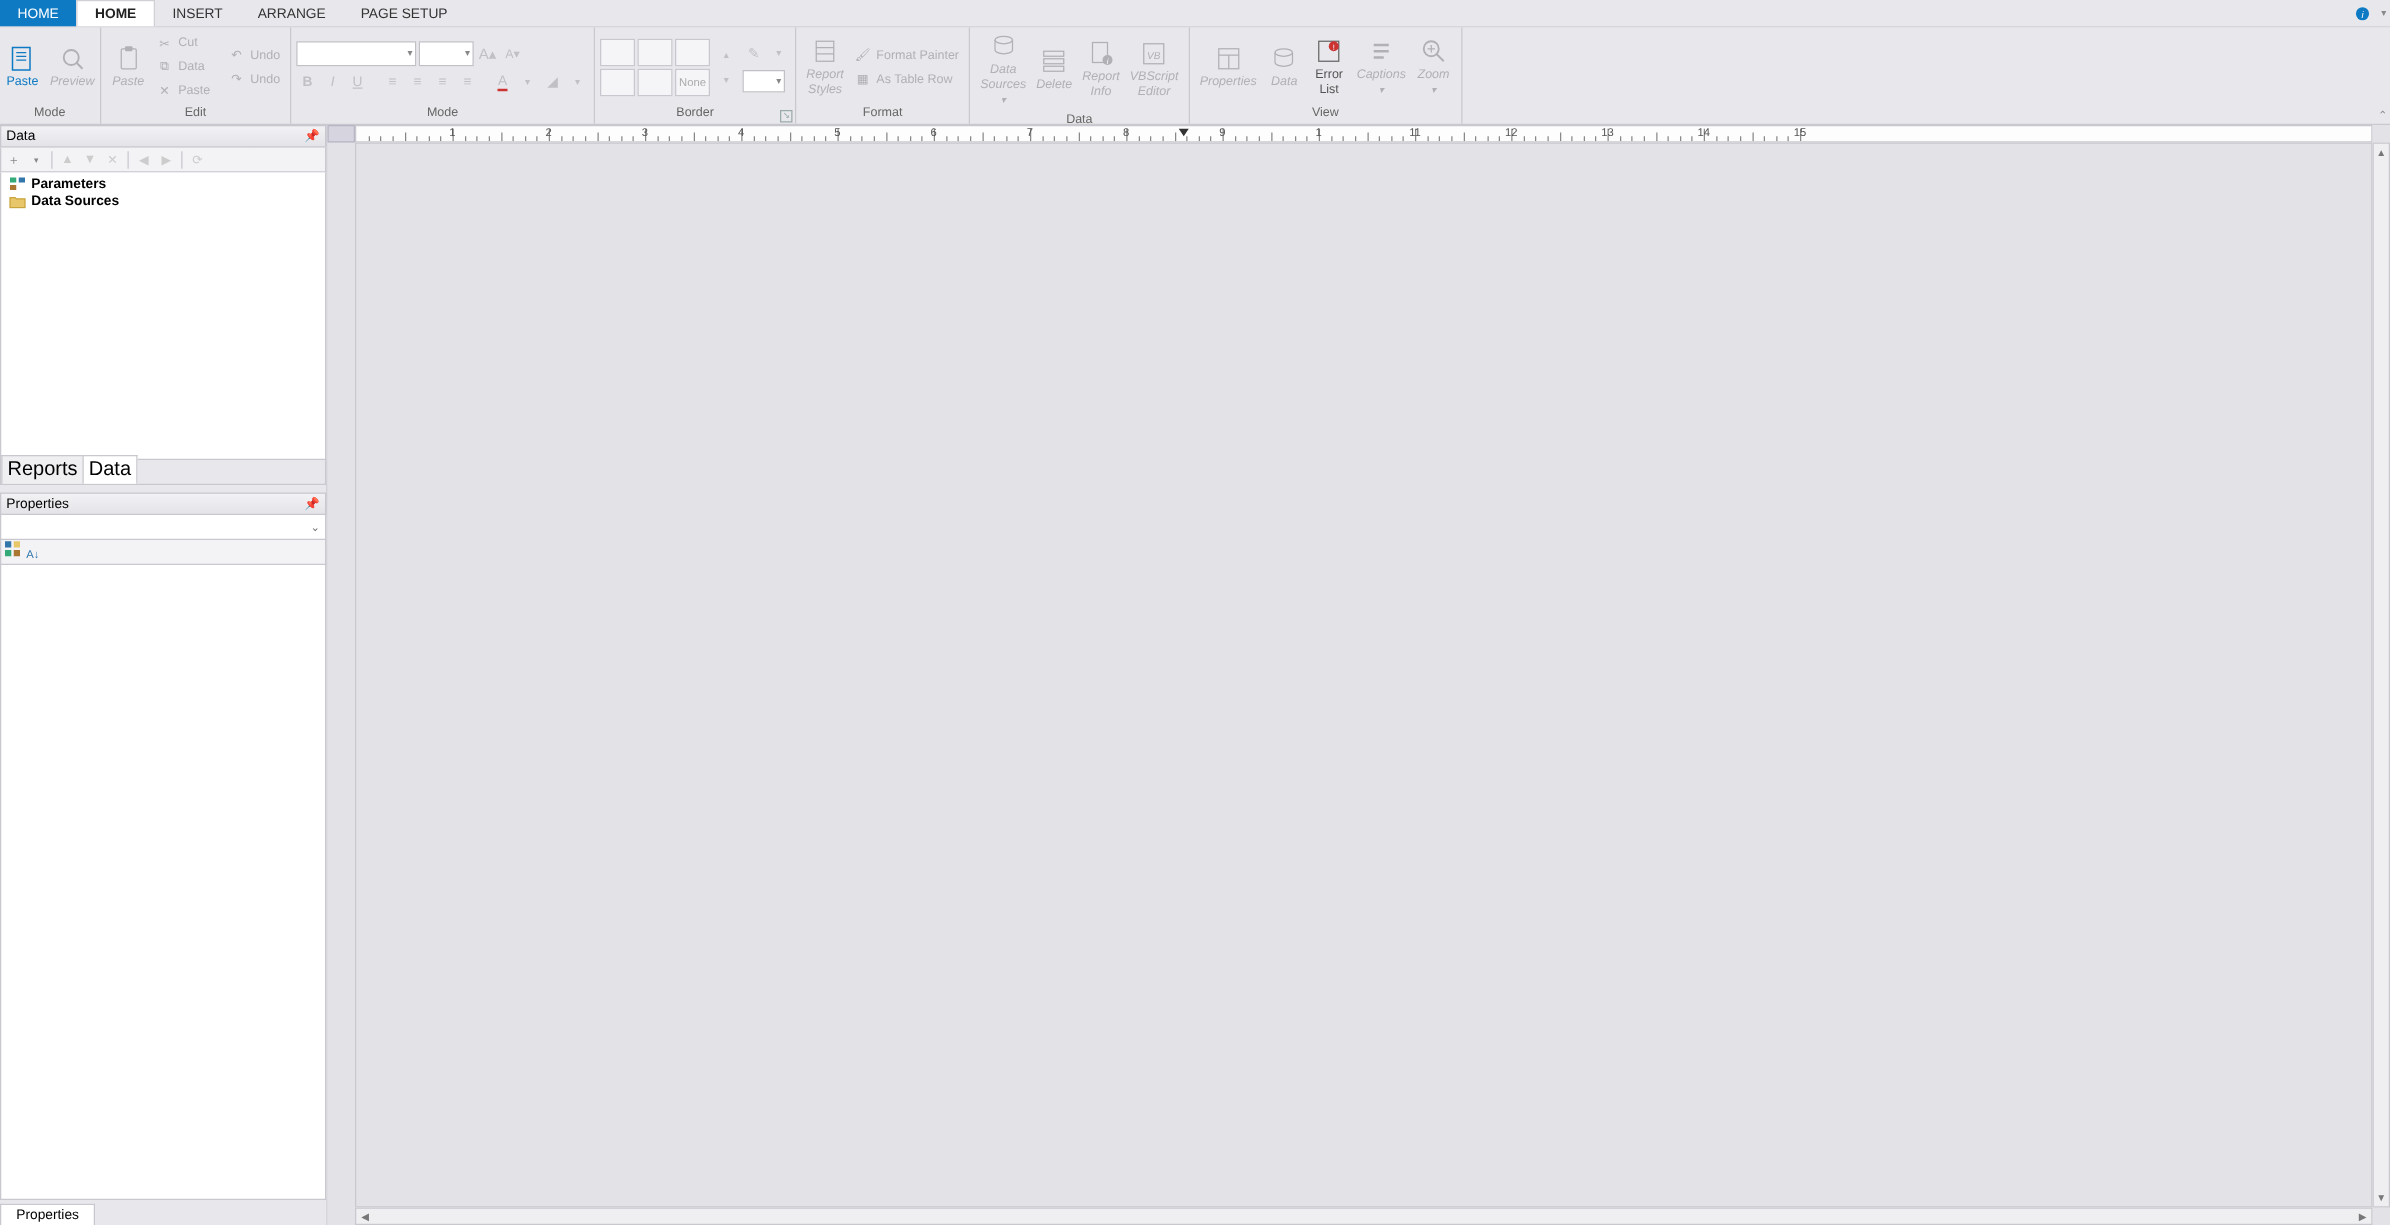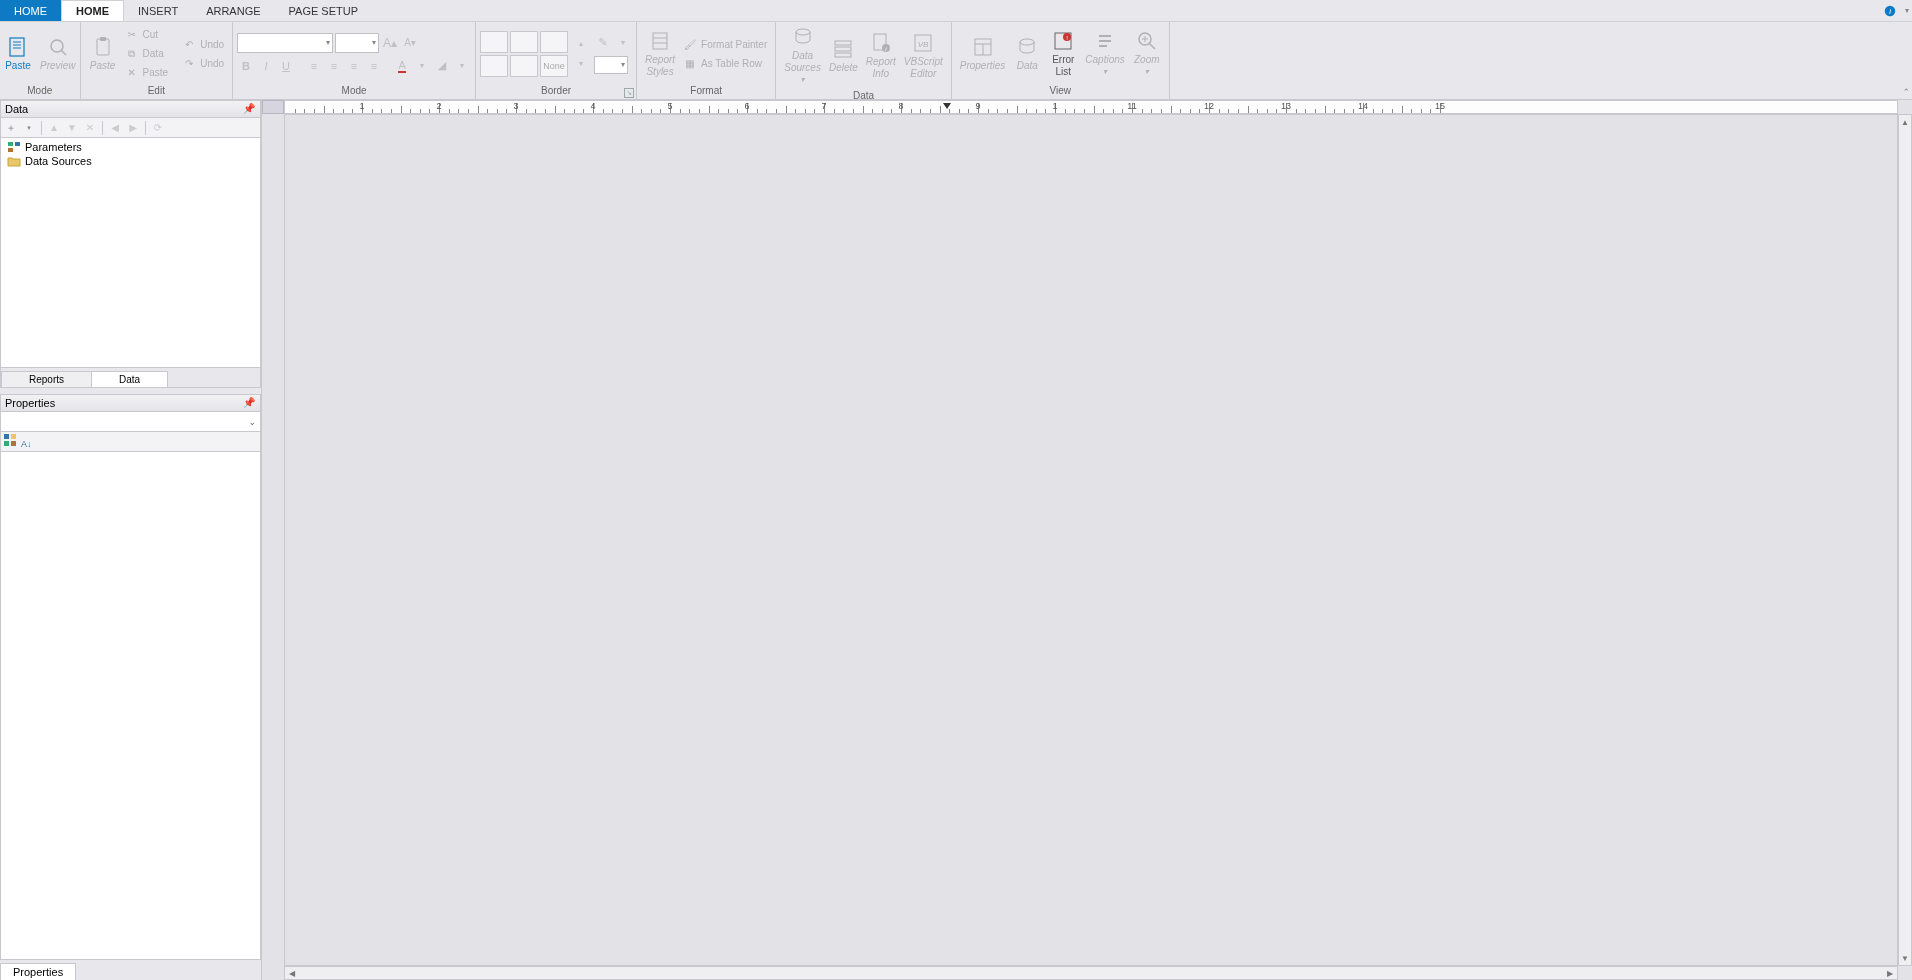--- a/index.html
+++ b/index.html
@@ -48,26 +48,26 @@
 .main { position: absolute; top: 100px; bottom: 0; left: 0; right: 0; display: flex; }
 .left { width: 262px; display: flex; flex-direction: column; border-right: 1px solid #c8c8ce; background: #e8e8ec; }
 .canvas-wrap { flex: 1; position: relative; background: #e3e3e7; }
 
 
 .panel-hdr { height: 18px; background: linear-gradient(#f2f2f5,#e4e4e8); border: 1px solid #c8c8ce; font-size: 11px; padding: 0 4px; display: flex; align-items: center; position: relative; }
 .panel-hdr .pin { position: absolute; right: 4px; top: 2px; font-size: 10px; color: #777; cursor: pointer; }
 .panel-toolbar { height: 20px; border: 1px solid #c8c8ce; border-top: none; background: #f3f3f6; display: flex; align-items: center; padding: 0 2px; gap: 2px; }
 .panel-toolbar .tbtn { width: 16px; height: 16px; display: flex; align-items: center; justify-content: center; color: #888; cursor: pointer; font-size: 10px; }
 .panel-toolbar .sep { width: 1px; height: 14px; background: #c8c8ce; margin: 0 2px; }
-.tree { flex: 1; background: #fff; border: 1px solid #c8c8ce; border-top: none; font-size: 11px; padding: 2px 0; overflow: auto; }
+.tree { flex: 1; background: #fff; border: 1px solid #c8c8ce; border-top: none; font-size: 11px; padding: 2px 0; overflow: auto; font-weight: bold; }
 .tree-item { display: flex; align-items: center; gap: 4px; padding: 1px 6px; cursor: pointer; }
 .tree-item .ticon { width: 14px; height: 12px; }
 
 .tabs-bottom { height: 20px; display: flex; align-items: flex-end; background: #e8e8ec; border: 1px solid #c8c8ce; border-top: none; }
-.tabs-bottom .btab { font-size: 10px; padding: 2px 27px; border: 1px solid #c8c8ce; border-bottom: none; background: #efeff2; margin-right: -1px; cursor: pointer; }
+.tabs-bottom .btab { font-size: 16px; padding: 2px 4px; border: 1px solid #c8c8ce; border-bottom: none; background: #efeff2; margin-right: -1px; cursor: pointer; }
 .tabs-bottom .btab.active { background: #fff; }
 
 .prop-combo { height: 20px; border: 1px solid #c8c8ce; border-top: none; background: #fff; display: flex; align-items: center; padding: 0 4px; position: relative; }
 .prop-combo .drop { margin-left: auto; font-size: 9px; color: #666; }
 .prop-tb { height: 20px; border: 1px solid #c8c8ce; border-top: none; background: #f3f3f6; display: flex; align-items: center; padding: 0 2px; gap: 4px; }
 .prop-grid { flex: 1; background: #fff; border: 1px solid #c8c8ce; border-top: none; }
 
 .left-bottom-tabs { height: 20px; display: flex; align-items: flex-end; background: #e8e8ec; }
 .left-bottom-tabs .btab { font-size: 11px; padding: 2px 12px; border: 1px solid #c8c8ce; border-bottom: none; background: #fff; cursor: pointer; }
 

